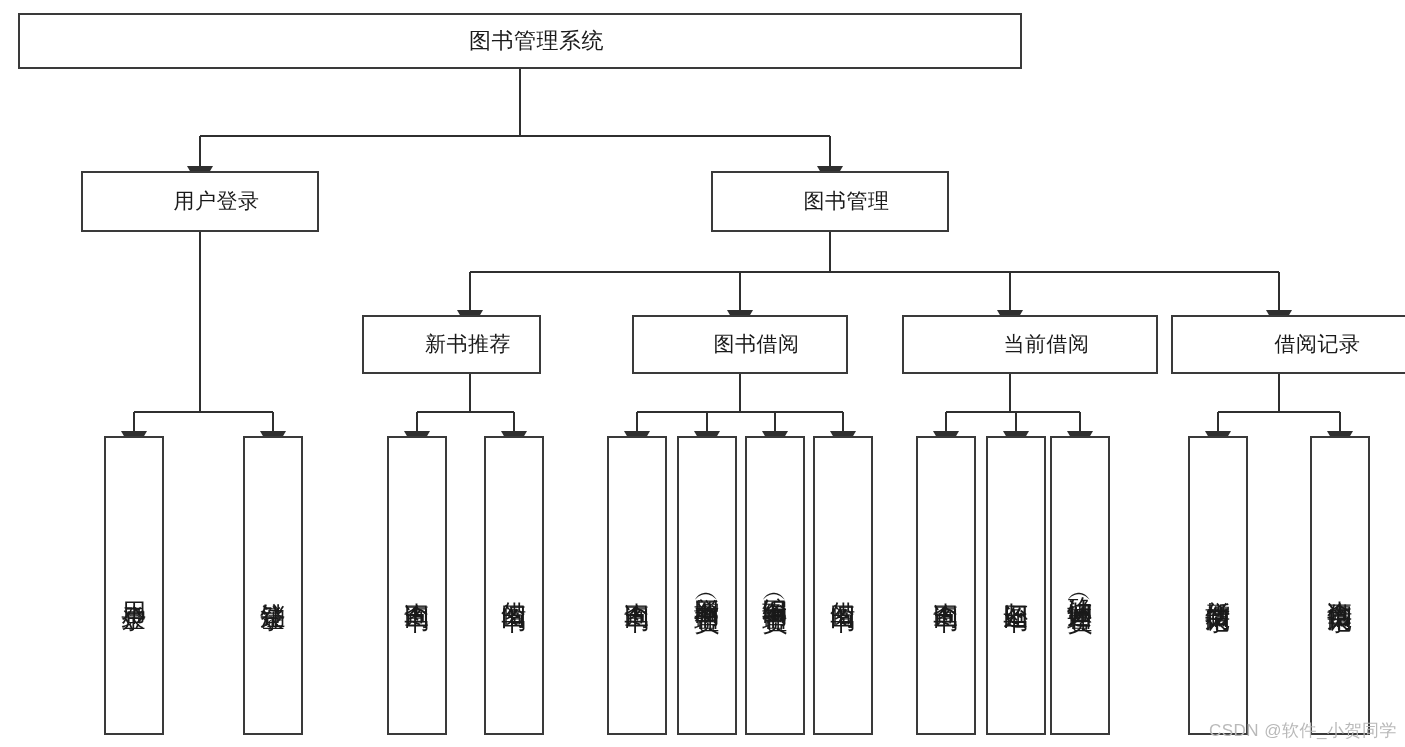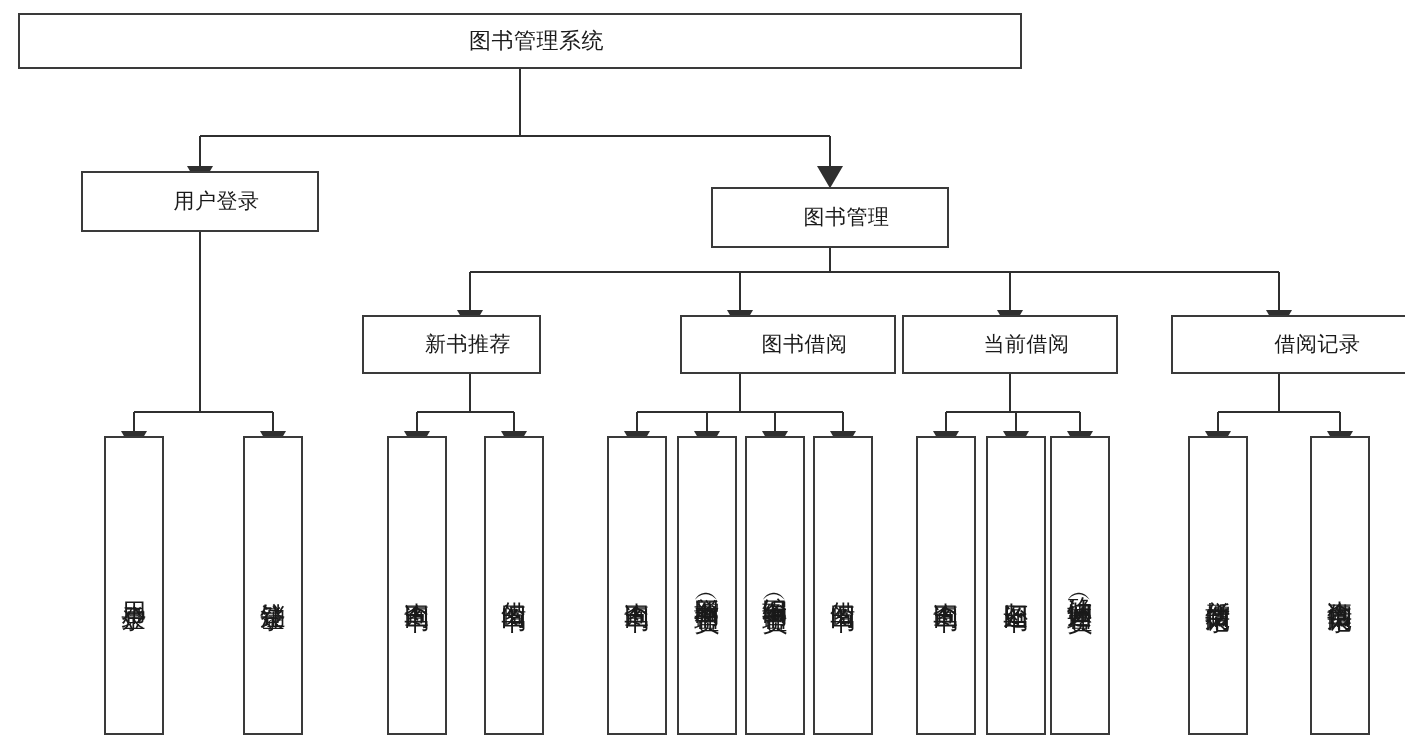--- a/index.html
+++ b/index.html
@@ -122,30 +122,30 @@
       </g>
   </svg>
 
   <div id="node-group">
       <div class="node horizontal root" style="left: 18px; top: 13px; width: 1004px; height: 56px;">
         <span class="label">图书管理系统</span>
       </div>
       <div class="node horizontal" style="left: 81px; top: 171px; width: 238px; height: 61px;">
         <span class="label">用户登录</span>
       </div>
-      <div class="node horizontal" style="left: 711px; top: 171px; width: 238px; height: 61px; margin-top: 16px;">
+      <div class="node horizontal" style="left: 711px; top: 171px; width: 238px; height: 61px;">
         <span class="label">图书管理</span>
       </div>
       <div class="node horizontal" style="left: 362px; top: 315px; width: 179px; height: 59px;">
         <span class="label">新书推荐</span>
       </div>
-      <div class="node horizontal" style="left: 632px; top: 315px; width: 216px; height: 59px; margin-left: 48px;">
+      <div class="node horizontal" style="left: 632px; top: 315px; width: 216px; height: 59px;">
         <span class="label">图书借阅</span>
       </div>
-      <div class="node horizontal" style="left: 902px; top: 315px; width: 216px; height: 59px;">
+      <div class="node horizontal" style="left: 902px; top: 315px; width: 256px; height: 59px;">
         <span class="label">当前借阅</span>
       </div>
       <div class="node horizontal" style="left: 1171px; top: 315px; width: 260px; height: 59px;">
         <span class="label">借阅记录</span>
       </div>
       <div class="node vertical" style="left: 104px; top: 436px; width: 60px; height: 299px;">
         <span class="label">用户登录</span>
       </div>
       <div class="node vertical" style="left: 243px; top: 436px; width: 60px; height: 299px;">
         <span class="label">注销登录</span>
@@ -178,14 +178,15 @@
         <span class="label">确认归还（管理员）</span>
       </div>
       <div class="node vertical" style="left: 1188px; top: 436px; width: 60px; height: 299px;">
         <span class="label">新增借阅记录</span>
       </div>
       <div class="node vertical" style="left: 1310px; top: 436px; width: 60px; height: 299px;">
         <span class="label">查询借阅记录</span>
       </div>
     </div>
 
+  <div id="watermark">CSDN @软件_小贺同学</div>
 
 </div>
 
 </body></html>

